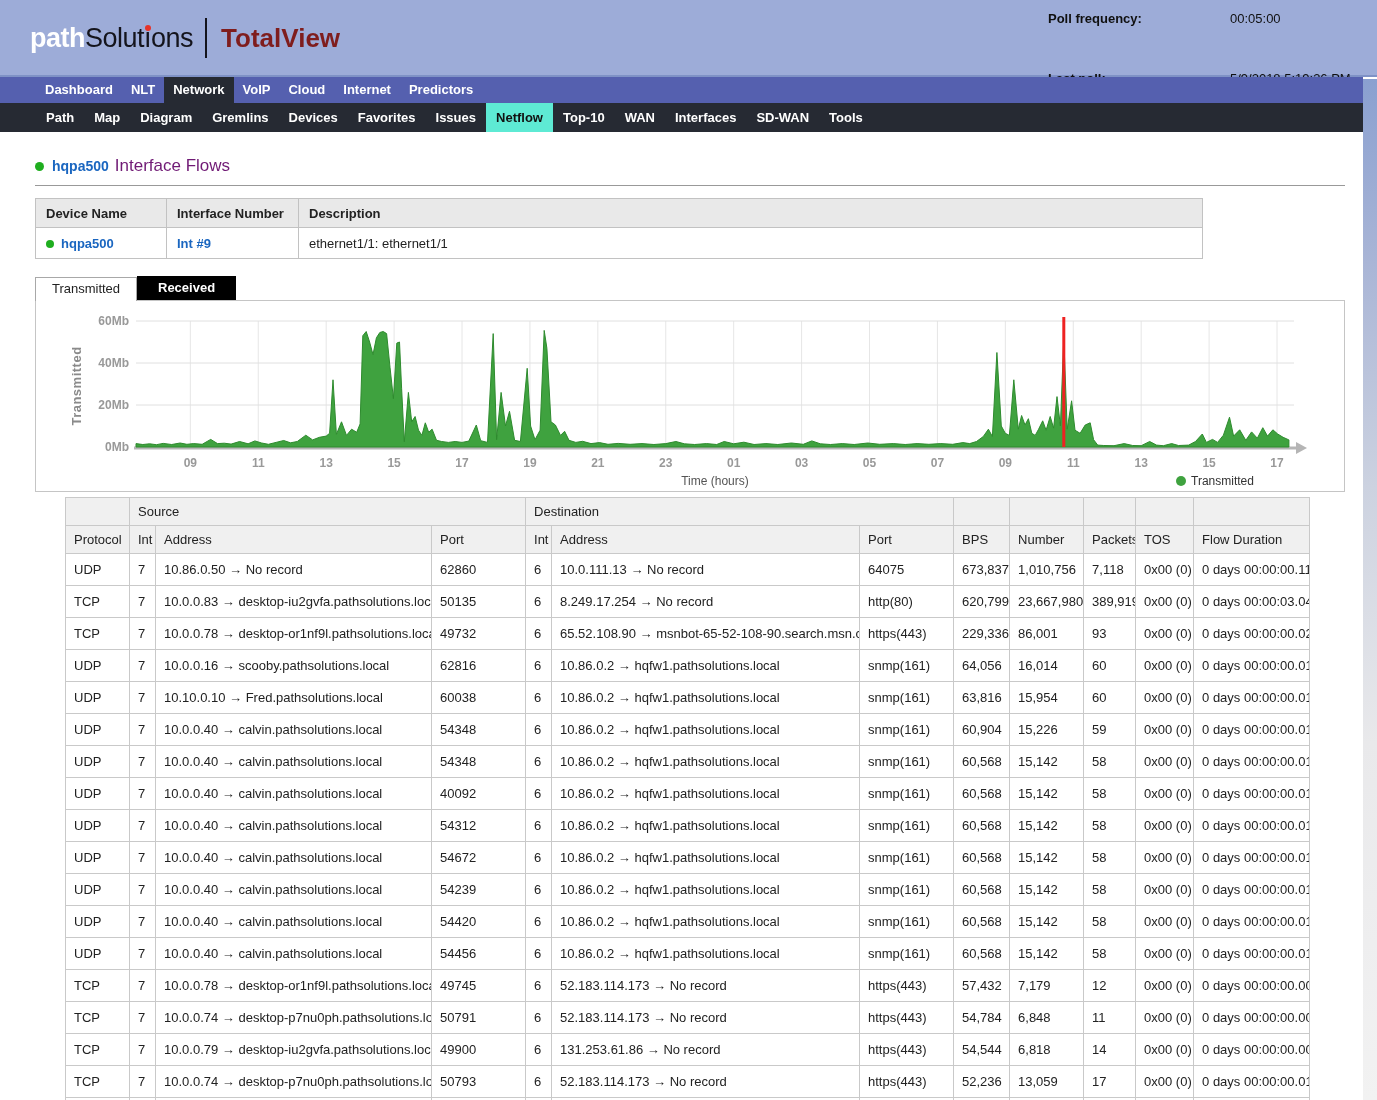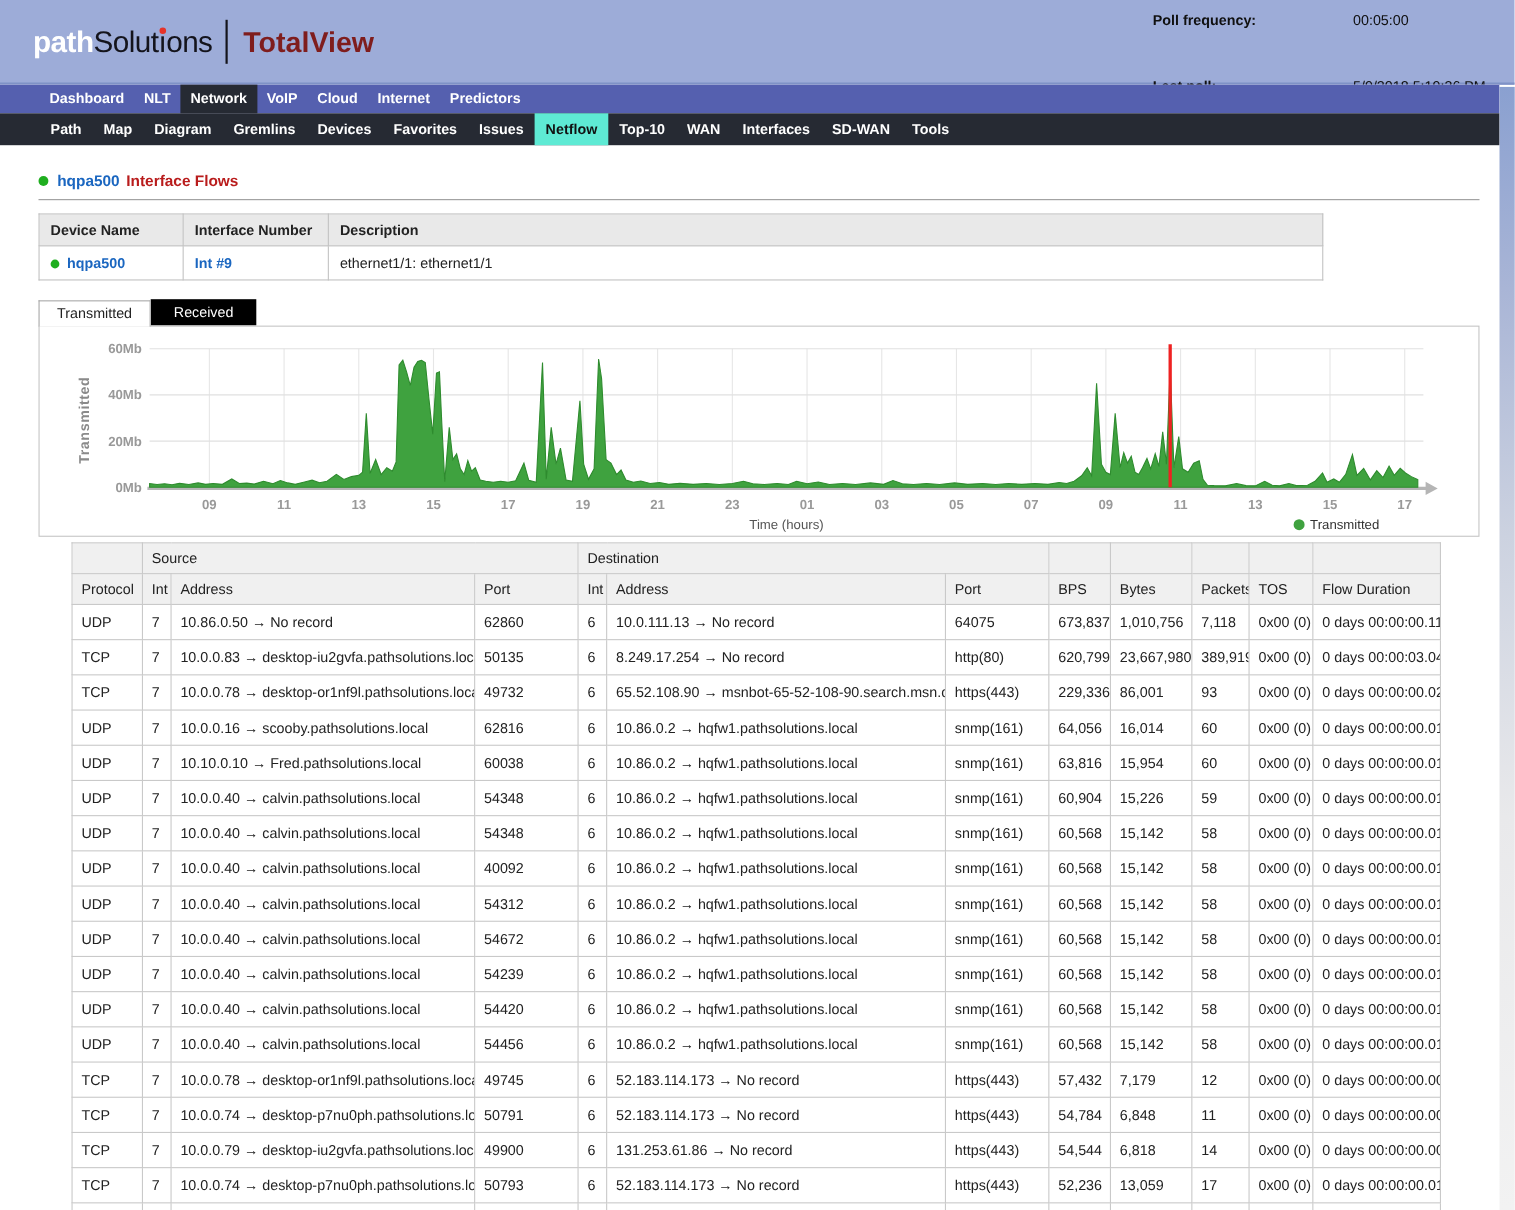--- a/index.html
+++ b/index.html
@@ -33,34 +33,34 @@
   .nav2 { width:100%; height:29px; background:#262a33; display:flex; padding-left:36px; }
   .nav2 a { display:block; line-height:29px; padding:0 10px; color:#fff; font-size:13px;
             font-weight:bold; text-decoration:none; cursor:pointer; }
   .nav2 a.active { background:#5eead4; color:#111; }
 
   
   .content { padding:24px 18px 0 35px; }
   .title-row { display:flex; align-items:center; padding-bottom:9px; border-bottom:1px solid #999; }
   .dot { display:inline-block; width:9px; height:9px; border-radius:50%; background:#1fae1f; margin-right:8px; }
   .title-link { color:#1a66c0; font-size:14px; font-weight:bold; text-decoration:none; margin-right:6px; cursor:pointer; }
-  .title-suffix { color:#b91c1c; font-size:14px; font-weight:bold; }
+  .title-suffix { color:#701a75; font-size:17px; font-weight:normal; }
 
   table { border-collapse:collapse; }
   .device-table { width:1168px; margin-top:12px; font-size:13px; color:#222; }
   .device-table th, .device-table td { border:1px solid #c2c2c2; text-align:left; padding:6px 10px; }
   .device-table th { background:#e9e9e9; font-weight:bold; height:29px; }
   .device-table td { height:31px; background:#fff; }
   .device-table a { color:#1a66c0; font-weight:bold; text-decoration:none; cursor:pointer; }
   .device-table .dot { width:8px; height:8px; margin-right:7px; }
 
   .tab-row { margin-top:17px; display:flex; height:24px; }
   .tab-tx { width:102px; text-align:center; line-height:22px; font-size:13px; color:#222;
             background:#fff; border:1px solid #a8a8a8; border-bottom:none; position:relative; top:1px; z-index:2; cursor:pointer; }
-  .tab-rx { background:#000; color:#fff; font-weight:normal; font-size:13px; line-height:24px;
+  .tab-rx { background:#000; color:#fff; font-weight:bold; font-size:13px; line-height:24px;
             padding:0 21px; cursor:pointer; }
 
   .chart-panel { width:1310px; height:192px; border:1px solid #c5c5c5; background:#fff; position:relative; z-index:1; }
   .chart-panel svg { display:block; }
 
   .flow-table { width:1245px; margin:5px 0 0 30px; font-size:13px; color:#222; table-layout:fixed; }
   .flow-table th, .flow-table td { border:1px solid #c9c9c9; text-align:left; padding:4px 8px;
         overflow:hidden; white-space:nowrap; }
   .flow-table thead th { background:#f0f0f0; font-weight:normal; height:28px; }
   .flow-table td { height:32px; background:#fff; }
@@ -230,21 +230,21 @@
         </tr>
         <tr>
           <th>Protocol</th>
           <th>Int</th>
           <th>Address</th>
           <th>Port</th>
           <th>Int</th>
           <th>Address</th>
           <th>Port</th>
           <th>BPS</th>
-          <th>Bytes</th>
+          <th>Number</th>
           <th>Packets</th>
           <th>TOS</th>
           <th>Flow Duration</th>
         </tr>
       </thead>
       <tbody id="flow-body">
           <tr>
             <td>UDP</td>
             <td>7</td>
             <td>10.86.0.50 → No record</td>

